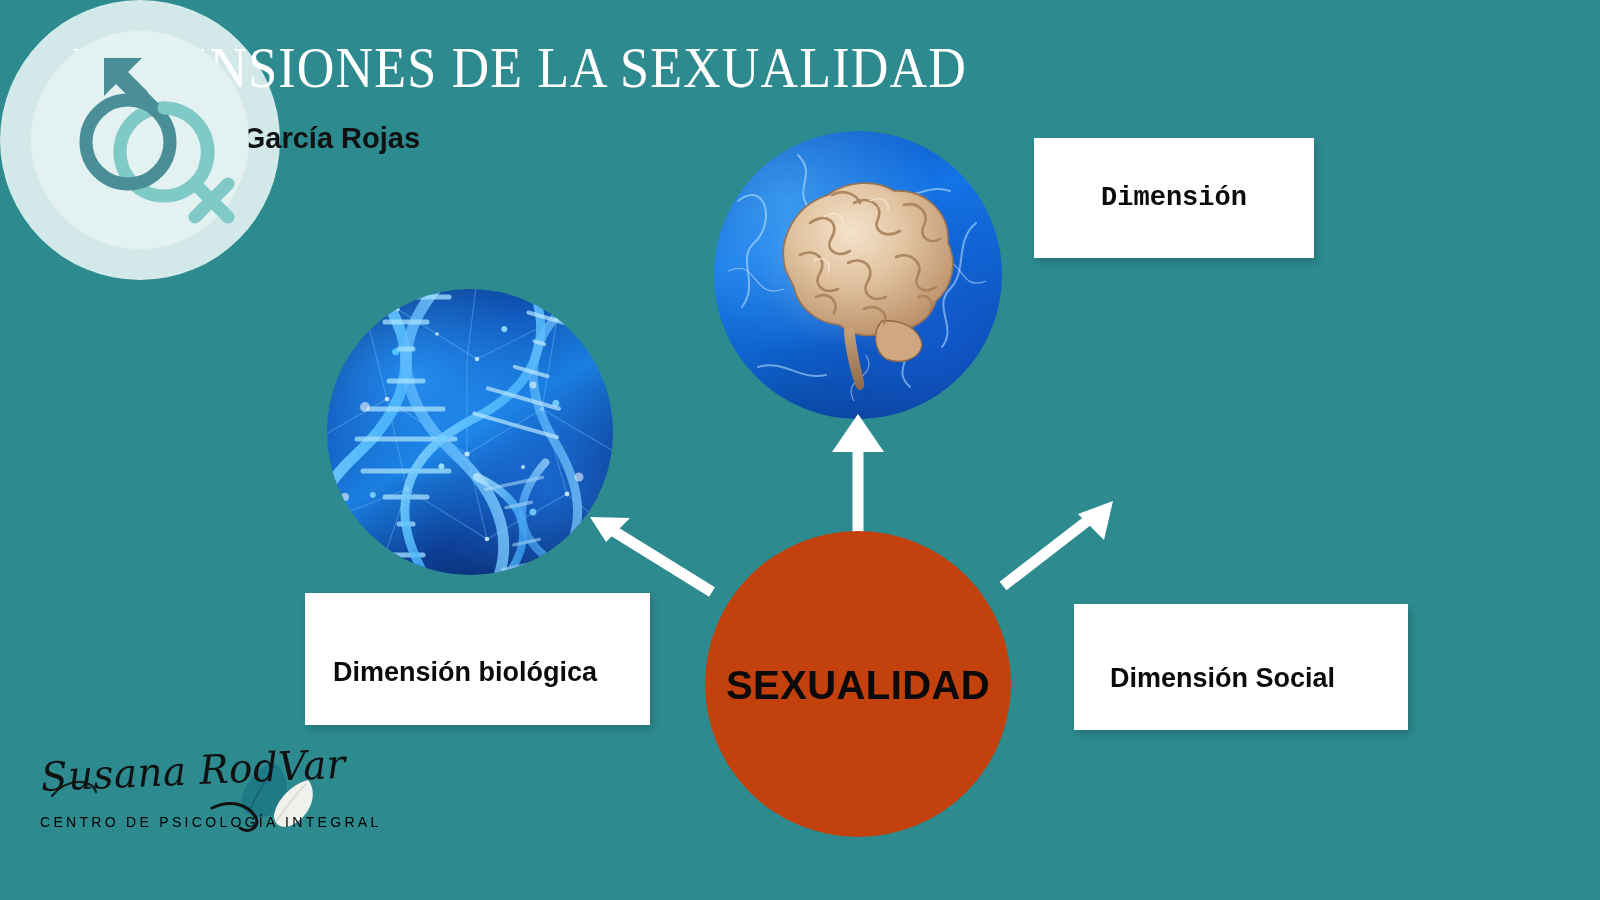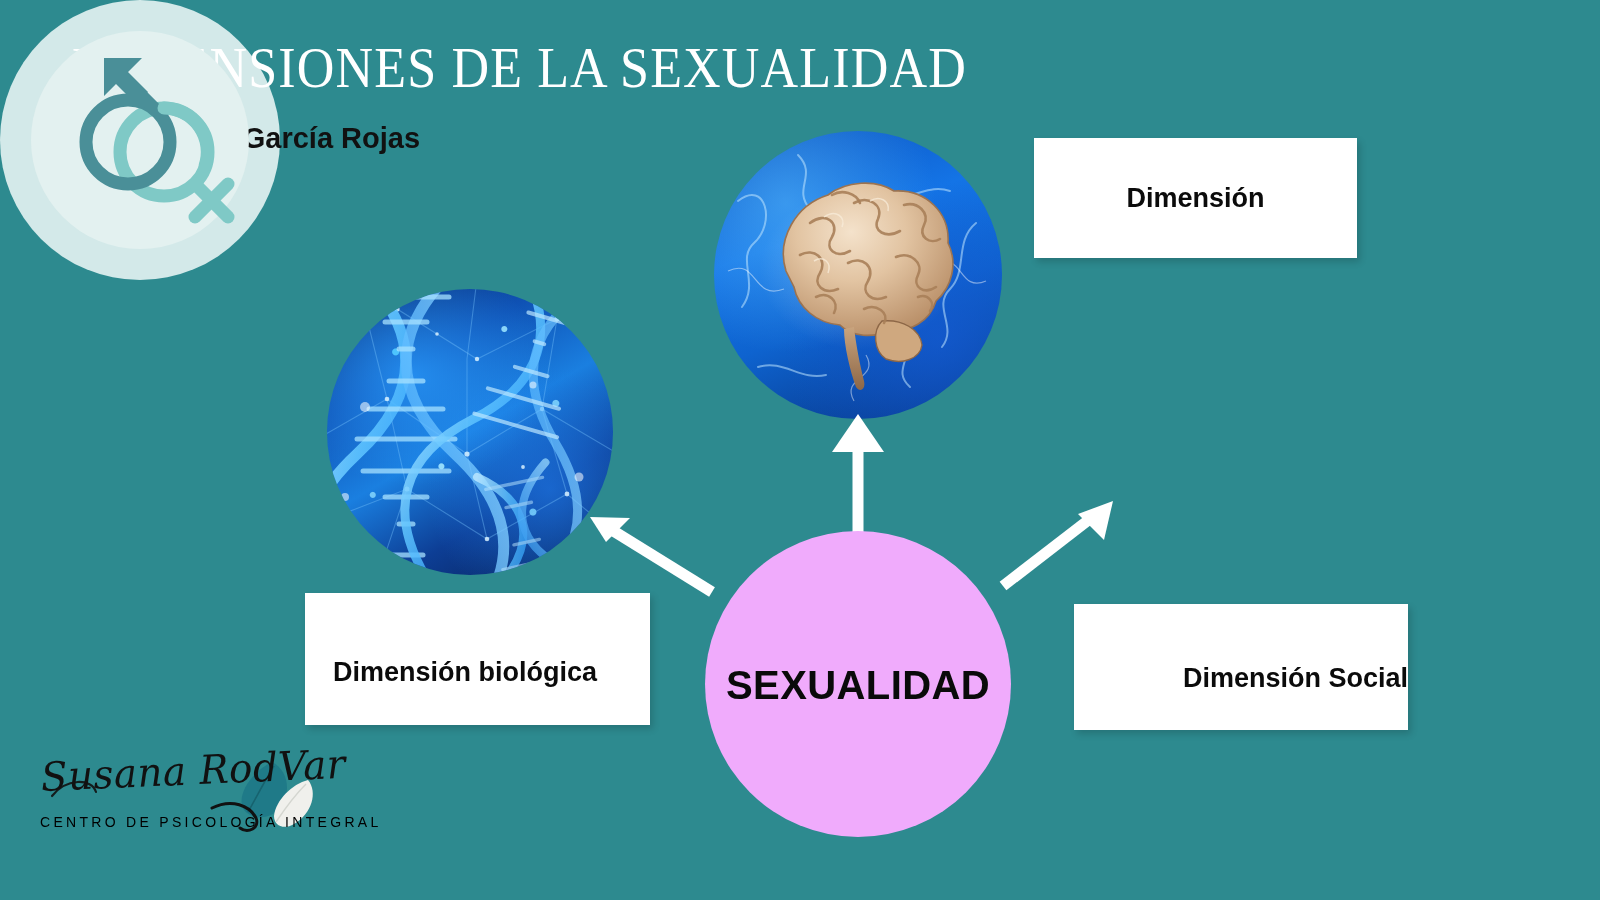--- a/index.html
+++ b/index.html
@@ -97,21 +97,21 @@
     border-radius: 50%;
     background: #e3f1f0;
   }
 
   
   #center-circle {
     position: absolute;
     left: 705px; top: 531px;
     width: 306px; height: 306px;
     border-radius: 50%;
-    background: #f0abfc;
+    background: #c2410c;
     display: flex;
     align-items: center;
     justify-content: center;
   }
   #center-label {
     font-size: 40px;
     font-weight: 700;
     color: #0a0a0a;
     letter-spacing: 0.4px;
     white-space: nowrap;
@@ -129,38 +129,39 @@
   .label-box .txt {
     font-size: 27px;
     font-weight: 700;
     color: #0b0b0b;
     line-height: 1.42;
     width: 100%;
   }
 
   #box-psico {
     left: 1034px; top: 138px;
-    width: 323px; height: 120px;
+    width: 280px; height: 120px;
     justify-content: center;
+    font-family: Liberation Mono, monospace;
   }
   #box-psico .txt { text-align: center; }
 
   #box-bio {
     left: 305px; top: 593px;
     width: 345px; height: 132px;
     justify-content: flex-start;
   }
   #box-bio .txt { text-align: left; padding-left: 28px; padding-top: 26px; }
 
   #box-social {
     left: 1074px; top: 604px;
     width: 334px; height: 126px;
     justify-content: flex-start;
   }
-  #box-social .txt { text-align: right; padding-left: 36px; padding-top: 22px; }
+  #box-social .txt { text-align: left; padding-left: 36px; padding-top: 22px; }
 
   
   #arrows {
     position: absolute;
     left: 0; top: 0;
     width: 1600px; height: 900px;
     pointer-events: none;
   }
 
   

